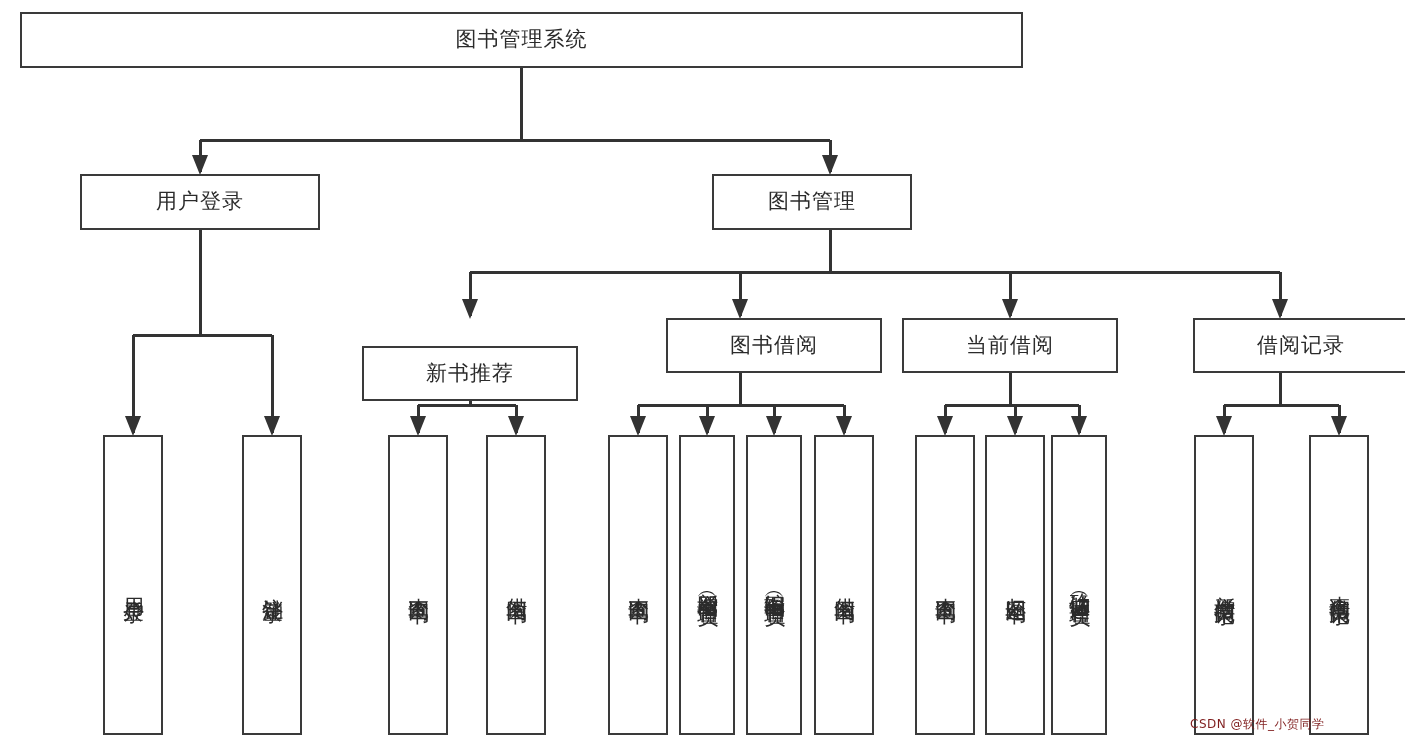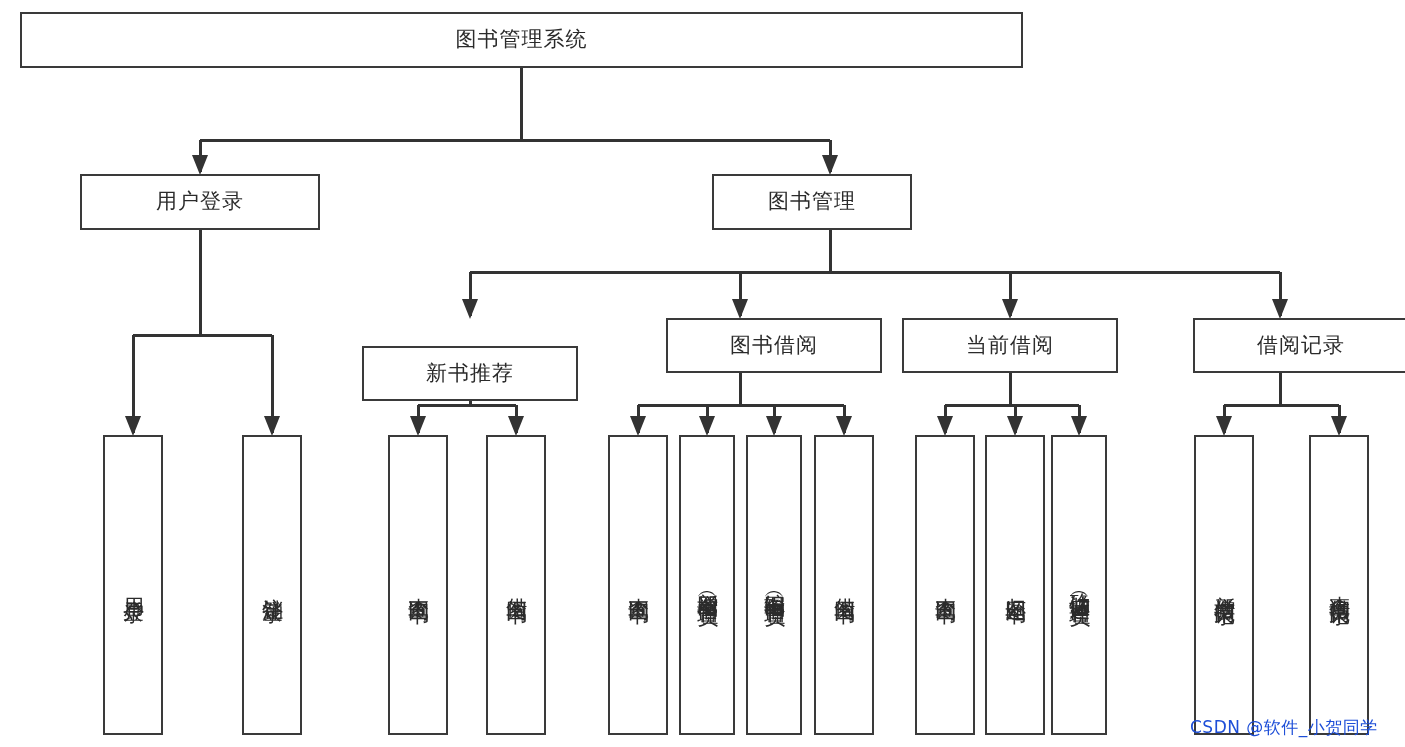--- a/index.html
+++ b/index.html
@@ -48,22 +48,22 @@
     padding: 4px 0;
   }
   .node.vert .txt {
     writing-mode: vertical-rl;
     text-orientation: upright;
     display: block;
     text-align: center;
   }
   .watermark {
     position: absolute;
-    font-size: 17px;
-    color: #1d4ed8;
+    font-size: 12px;
+    color: #7f1d1d;
     white-space: nowrap;
     letter-spacing: 0.5px;
   }
 </style>
 </head>
 <body>
 
 <div id="canvas">
 
   <svg id="connectors" viewBox="0 0 1405 747" xmlns="http://www.w3.org/2000/svg">

